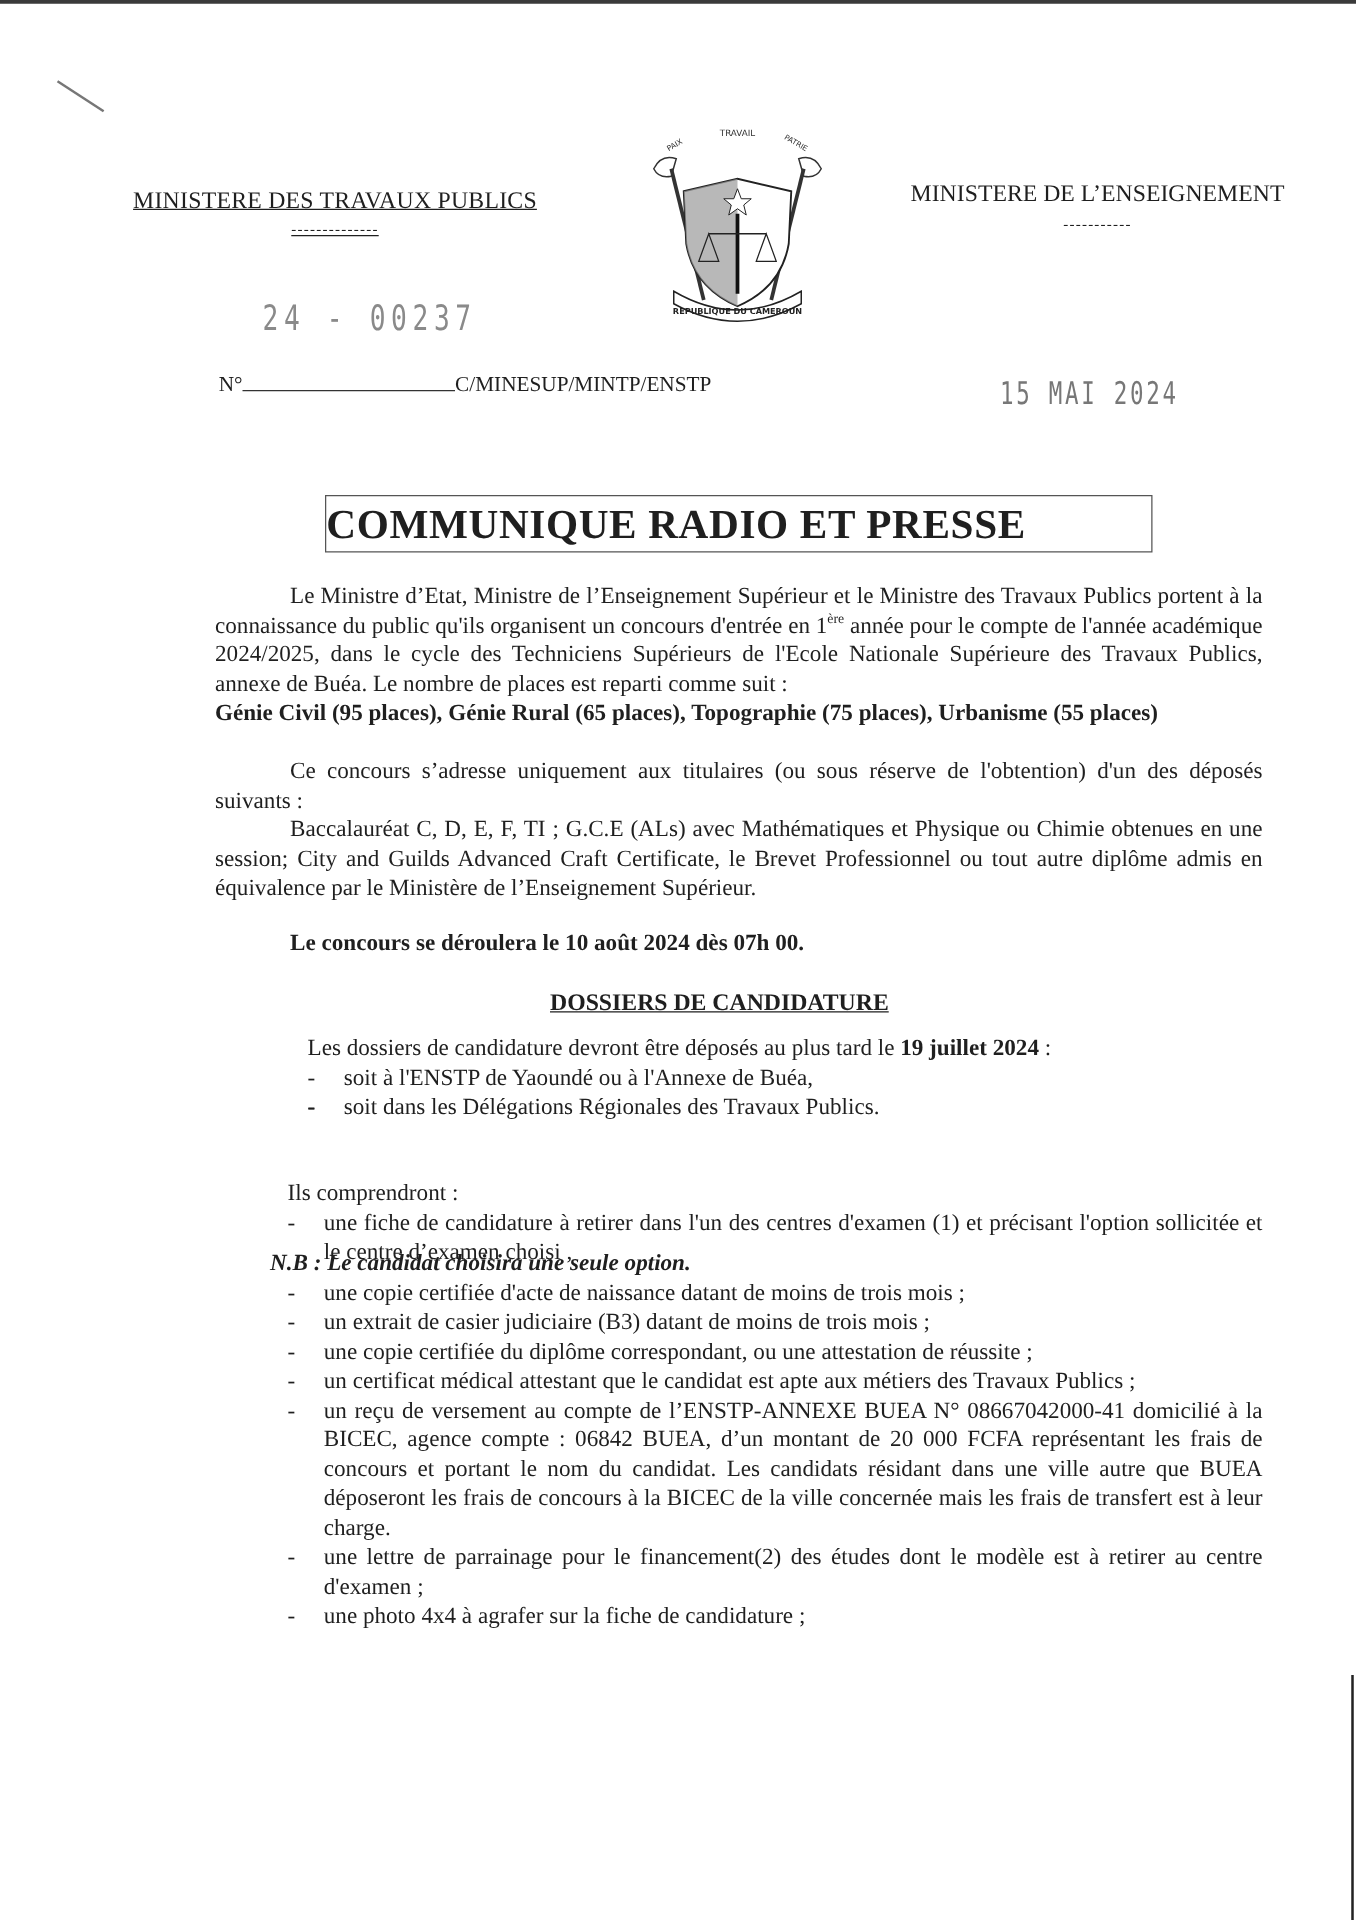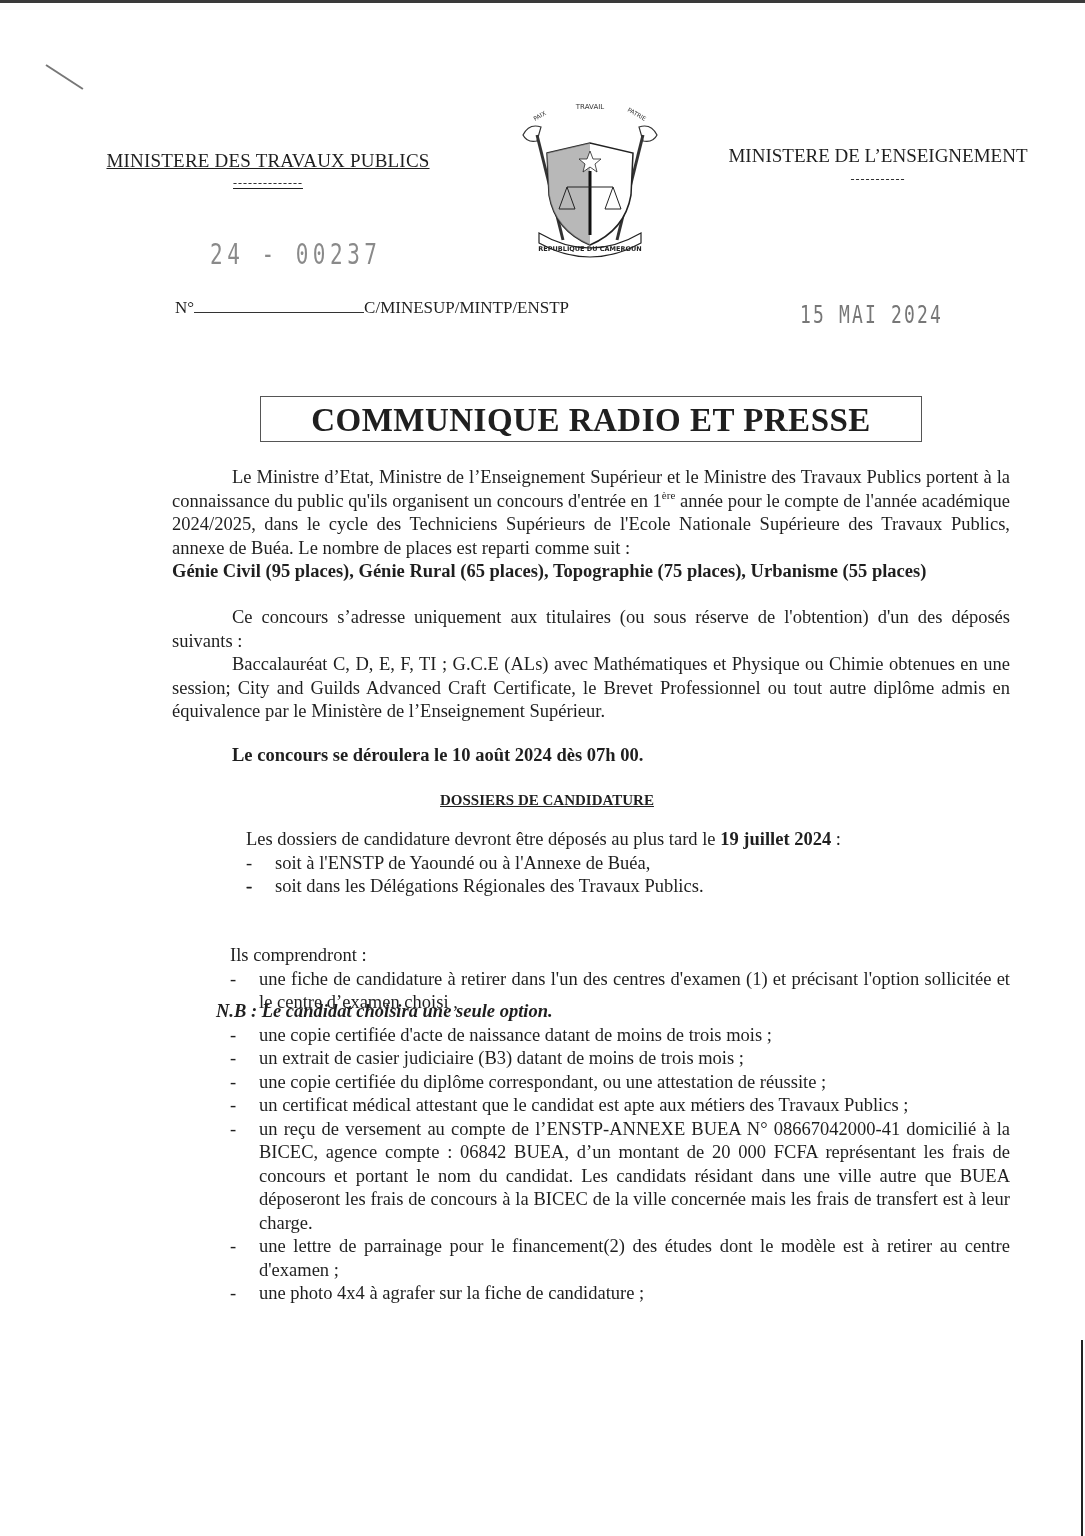--- a/index.html
+++ b/index.html
@@ -15,30 +15,30 @@
   .ministry-right { position: absolute; left: 706px; top: 144px; width: 344px; text-align: center; font-size: 19px; line-height: 24px; }
   .dashes { font-size: 12px; letter-spacing: 1px; line-height: 14px; margin-top: 4px; }
 
   .coat { position: absolute; left: 515px; top: 95px; width: 150px; height: 165px; }
 
   .ref-stamp { position: absolute; left: 210px; top: 238px; font-family: "DejaVu Sans Mono", monospace; font-size: 28px; color: #8a8a8a; letter-spacing: 6px; transform: scaleX(0.75); transform-origin: left; }
   .ref-line { position: absolute; left: 175px; top: 296px; font-size: 17px; }
   .ref-line .blank { display: inline-block; width: 170px; border-bottom: 1.5px solid #333; height: 16px; vertical-align: baseline; }
   .date-stamp { position: absolute; left: 800px; top: 300px; font-family: "DejaVu Sans Mono", monospace; font-size: 25px; color: #777; letter-spacing: 3px; transform: scaleX(0.72); transform-origin: left; }
 
-  .title-box { position: absolute; left: 260px; top: 396px; width: 660px; height: 44px; border: 1.5px solid #555; text-align: center; }
+  .title-box { position: absolute; left: 260px; top: 396px; width: 660px; height: 44px; border: 1.5px solid #555; }
   .title-box span { font-size: 33px; font-weight: bold; line-height: 46px; letter-spacing: 0.5px; }
 
   .body { position: absolute; left: 172px; width: 838px; font-size: 18.5px; line-height: 23.5px; text-align: justify; }
   .p1 { top: 466px; }
   .indent { text-indent: 60px; }
   .bold { font-weight: bold; }
   .p2 { top: 606px; }
   .p3 { top: 744px; }
-  .section-title { position: absolute; left: 440px; top: 792px; font-size: 15px; font-weight: bold; text-decoration: underline; text-align: center; }
+  .section-title { position: absolute; left: 440px; top: 792px; font-size: 19px; font-weight: bold; text-decoration: underline; text-align: center; }
   .p4 { top: 828px; left: 230px; width: 780px; margin-left: 16px; }
   .list { margin: 0; padding: 0; list-style: none; }
   .list li { position: relative; padding-left: 29px; }
   .list li .dash { position: absolute; left: 0; top: 0; }
   .p5 { top: 944px; left: 230px; width: 780px; }
   .nb { font-style: italic; font-weight: bold; margin-left: -14px; }
   .p6 { top: 1000px; left: 230px; width: 780px; }
   sup { font-size: 11px; line-height: 0; margin-top: 22px; }
 </style>
 </head>

